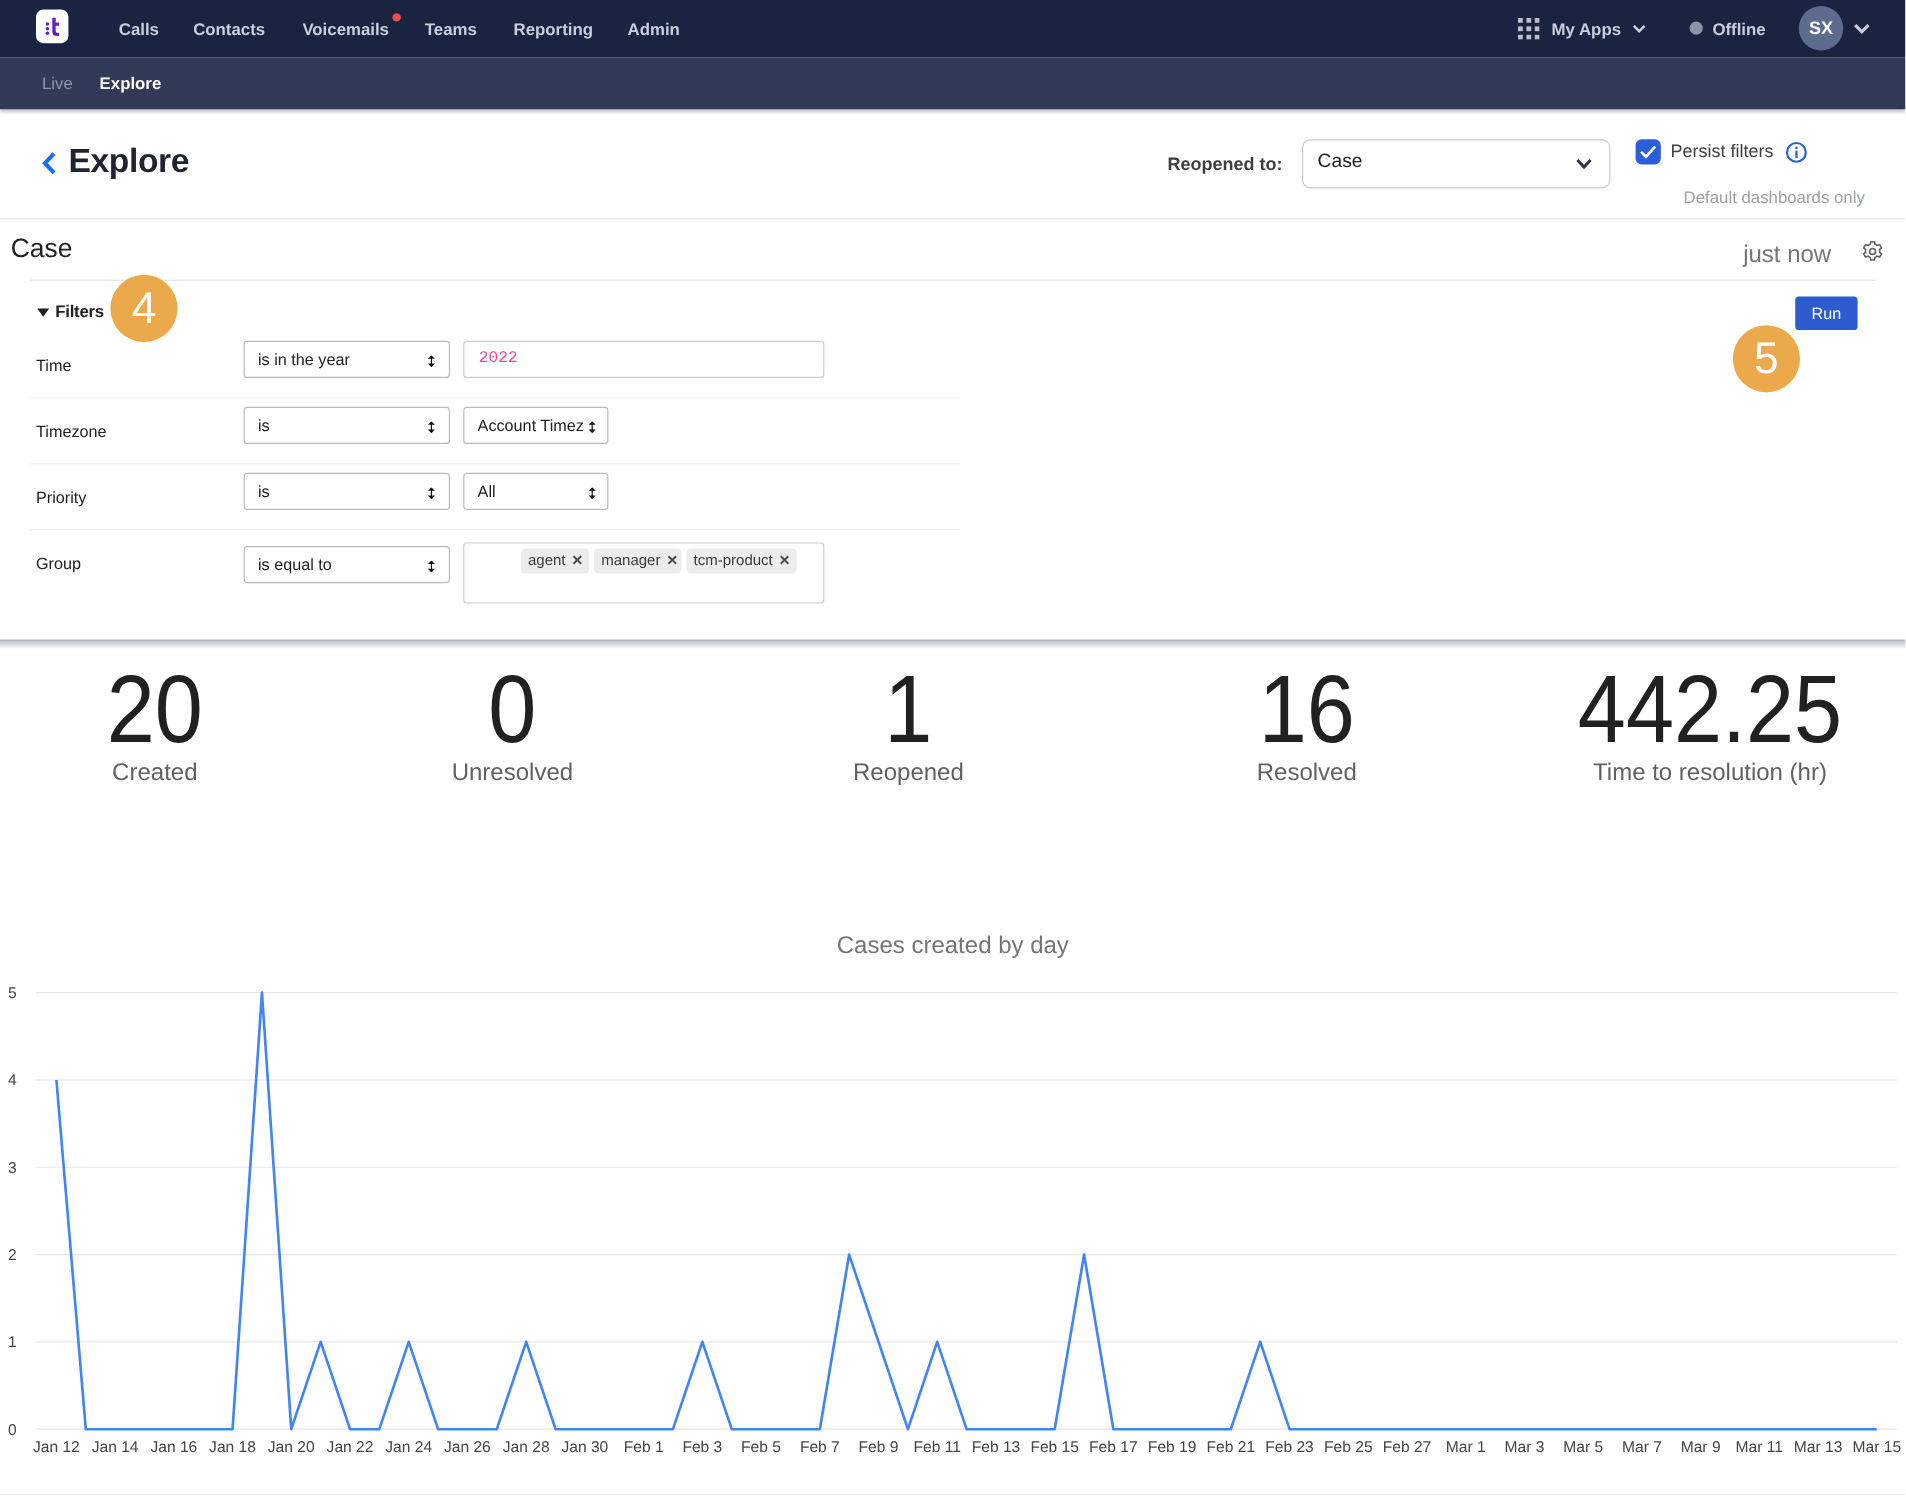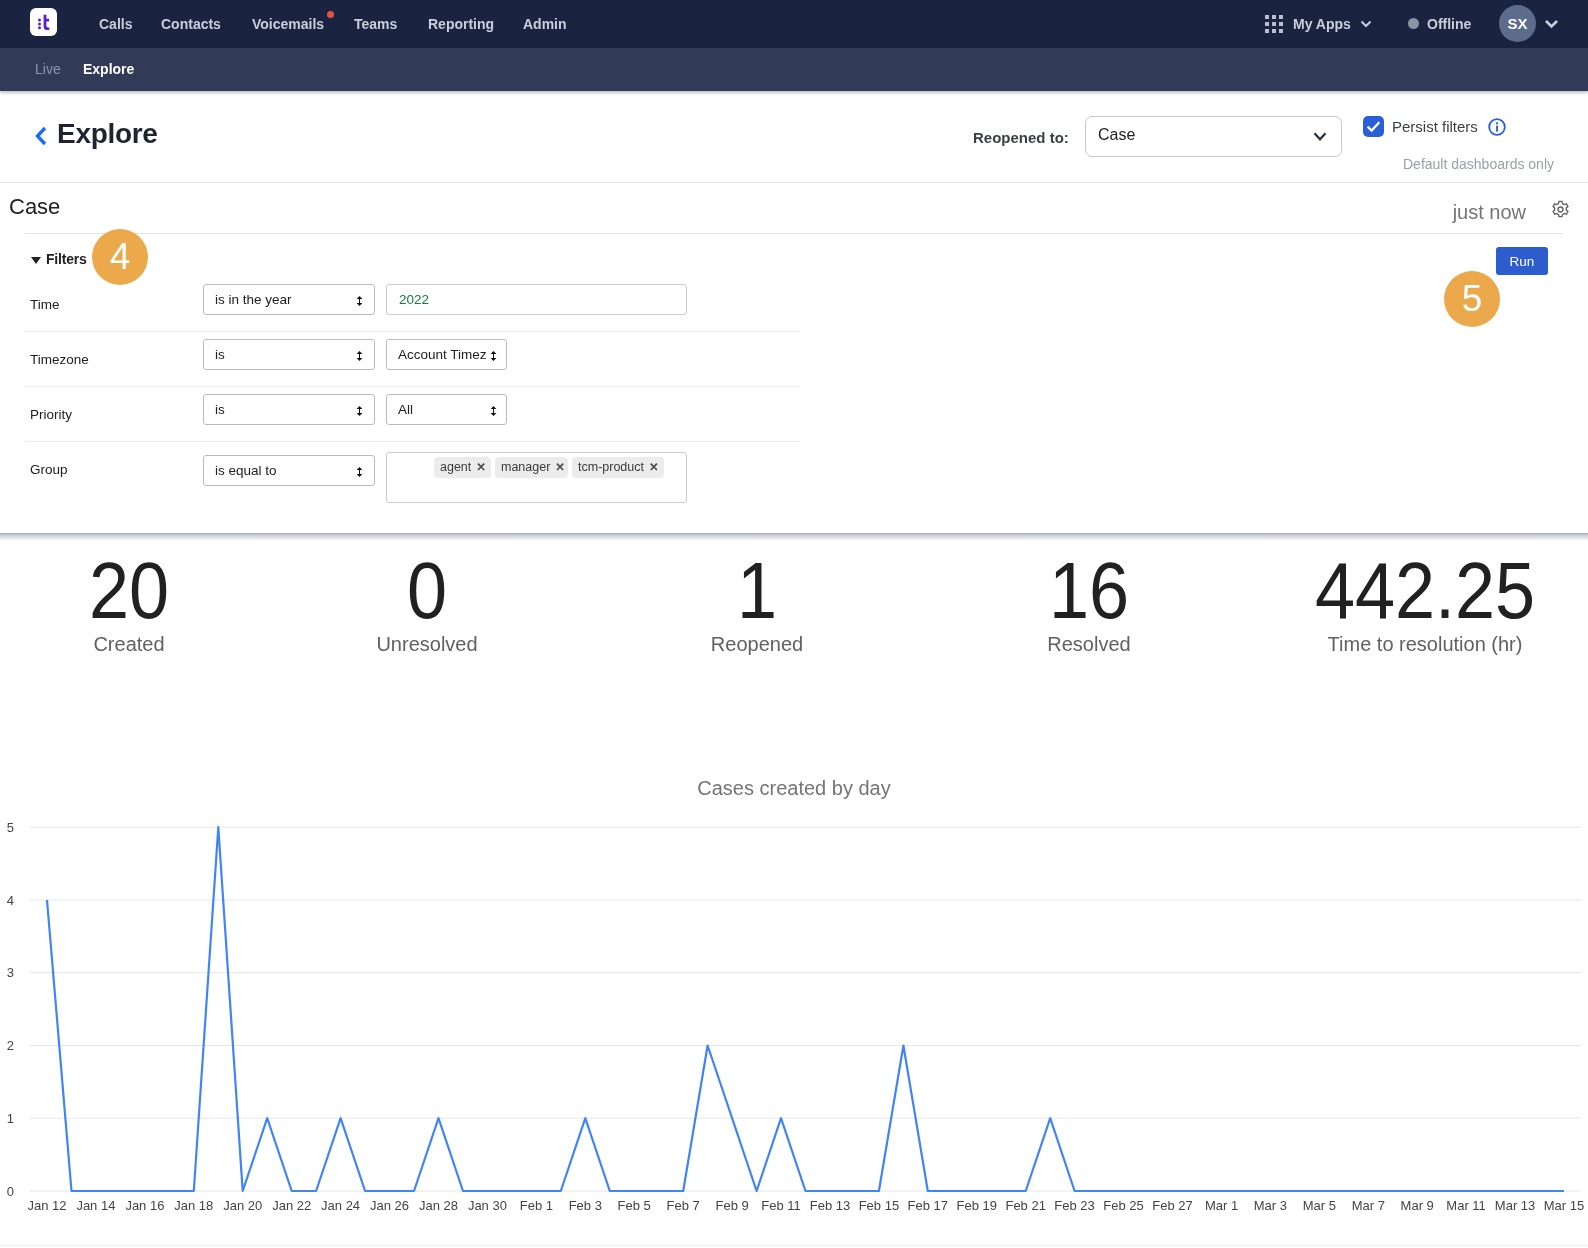--- a/index.html
+++ b/index.html
@@ -38,21 +38,21 @@
 .flabel { position:absolute; left:46px; top:251px; font-size:14px; font-weight:700; color:#212121; letter-spacing:-0.2px; }
 .badge { position:absolute; width:56px; height:56px; border-radius:50%; background:#eba94b; color:#fff; display:flex; align-items:center; justify-content:center; font-size:37px; }
 .runbtn { position:absolute; left:1496px; top:247px; width:52px; height:28px; background:#2c5ccd; border-radius:3px; color:#fff; font-size:13.5px; display:flex; align-items:center; justify-content:center; }
 .frow-label { position:absolute; left:30px; font-size:13.5px; color:#212121; }
 .fsep { position:absolute; left:25px; width:775px; height:1px; background:#ececec; }
 .fsel { position:absolute; left:203px; width:172px; height:31px; border:1px solid #b8bcc2; border-radius:3px; background:#fff; }
 .fsel .t { position:absolute; left:11px; top:7px; font-size:13.5px; color:#212121; }
 .fsel2 { position:absolute; left:386px; height:31px; border:1px solid #b8bcc2; border-radius:3px; background:#fff; }
 .fsel2 .t { position:absolute; left:11px; top:7px; font-size:13.5px; color:#212121; }
 .finput { position:absolute; left:386px; width:301px; height:31px; border:1px solid #c9ccd1; border-radius:3px; background:#fff; }
-.finput .t { position:absolute; left:12px; top:7px; font-size:13.5px; color:#15803d; }
+.finput .t { position:absolute; left:12px; top:7px; font-size:13.5px; color:#ec4899;font-family:Liberation Mono, monospace; }
 .gbox { position:absolute; left:386px; top:452px; width:301px; height:51px; border:1px solid #c9ccd1; border-radius:3px; background:#fff; }
 .tag { position:absolute; top:4px; height:21px; background:#ececec; border-radius:4px; font-size:12.5px; color:#3a3a3a; line-height:21px; padding:0 6px; box-sizing:border-box; white-space:nowrap; overflow:hidden;margin-left:44px; }
 .tag b { font-weight:700; color:#4a4a4a; margin-left:5px; font-size:11.5px; }
 
 
 .bigdiv { position:absolute; left:0; top:533px; width:1588px; height:9px; background:linear-gradient(#a2a8b3 0px, #c8ccd4 2px, rgba(248,249,250,0) 8px); }
 
 
 .statwrap { position:absolute; width:400px; text-align:center; }
 .stat-num { display:block; font-size:80px; line-height:1; color:#212121; transform:scaleX(.9); transform-origin:center; }

